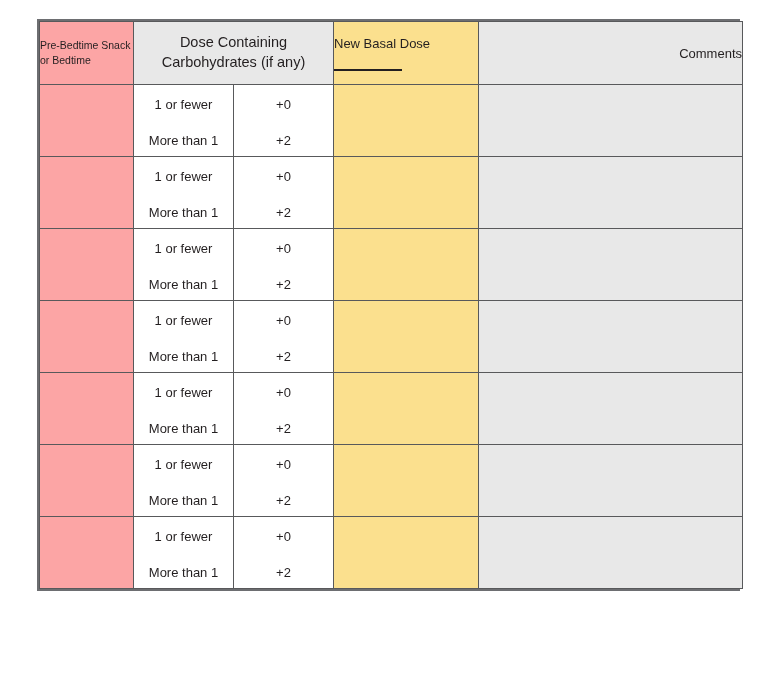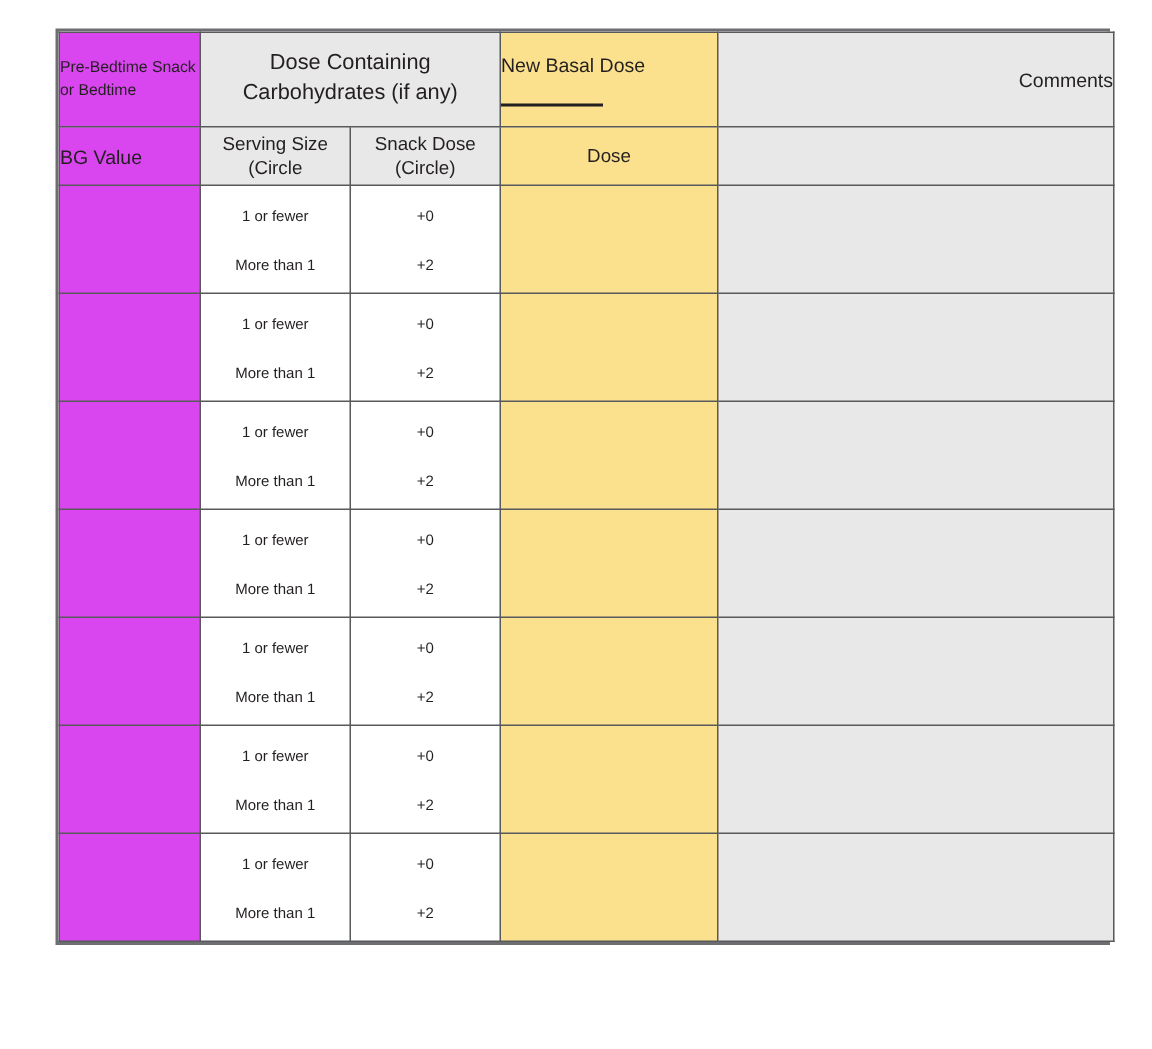--- a/index.html
+++ b/index.html
@@ -40,21 +40,21 @@
   }
 
   
   col.c-bg      { width: 94px; }
   col.c-serv    { width: 100px; }
   col.c-snack   { width: 100px; }
   col.c-dose    { width: 145px; }
   col.c-comm    { width: 264px; }
 
   
-  .bg-green  { background: #d946ef; }
+  .bg-green  { background: #fca5a5; }
   .bg-yellow { background: #fbe08e; }
   .bg-gray   { background: #e8e8e8; }
   .bg-white  { background: #ffffff; }
 
   
   .hdr1-bg {
     font-weight: bold;
     font-size: 10.5px;
     line-height: 1.45;
     text-align: left;
@@ -115,21 +115,21 @@
   
   tr.datarow { height: 71px; }
   .cell-stack {
     display: flex;
     flex-direction: column;
     justify-content: center;
     height: 71px;
     box-sizing: border-box;
   }
   .cell-stack .line {
-    font-size: 10px;
+    font-size: 13px;
     text-align: center;
     line-height: 1;
     padding: 5px 0;
   }
   .cell-stack .line.first  { margin-top: 4px; }
   .cell-stack .line.second { margin-top: 13px; }
 
   
   tr.sumrow { height: 32px; }
   .sum-label {
@@ -156,27 +156,20 @@
       <tr>
         <td class="bg-green hdr1-bg">Pre-Bedtime Snack or Bedtime</td>
         <td class="bg-gray hdr1-snack" colspan="2">Dose Containing Carbohydrates (if any)</td>
         <td class="bg-yellow hdr1-dose">
           <span>New Basal Dose</span>
           <span class="blankline"></span>
         </td>
         <td class="bg-gray hdr1-comm">Comments</td>
       </tr>
 
-      <tr class="hdr2">
-        <td class="bg-green hdr2-bg">BG Value</td>
-        <td class="bg-gray hdr2-sub">Serving Size (Circle</td>
-        <td class="bg-gray hdr2-sub">Snack Dose (Circle)</td>
-        <td class="bg-yellow hdr2-dose">Dose</td>
-        <td class="bg-gray"></td>
-      </tr>
 
       <tr class="datarow">
         <td class="bg-green"></td>
         <td class="bg-white">
           <div class="cell-stack">
             <span class="line first">1 or fewer</span>
             <span class="line second">More than 1</span>
           </div>
         </td>
         <td class="bg-white">

